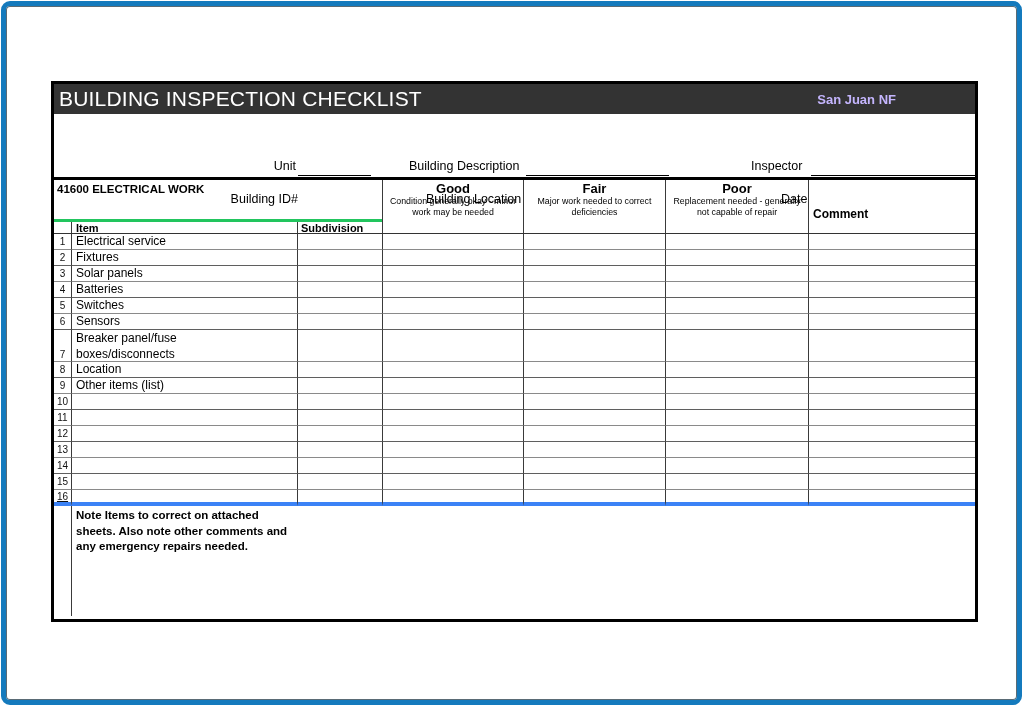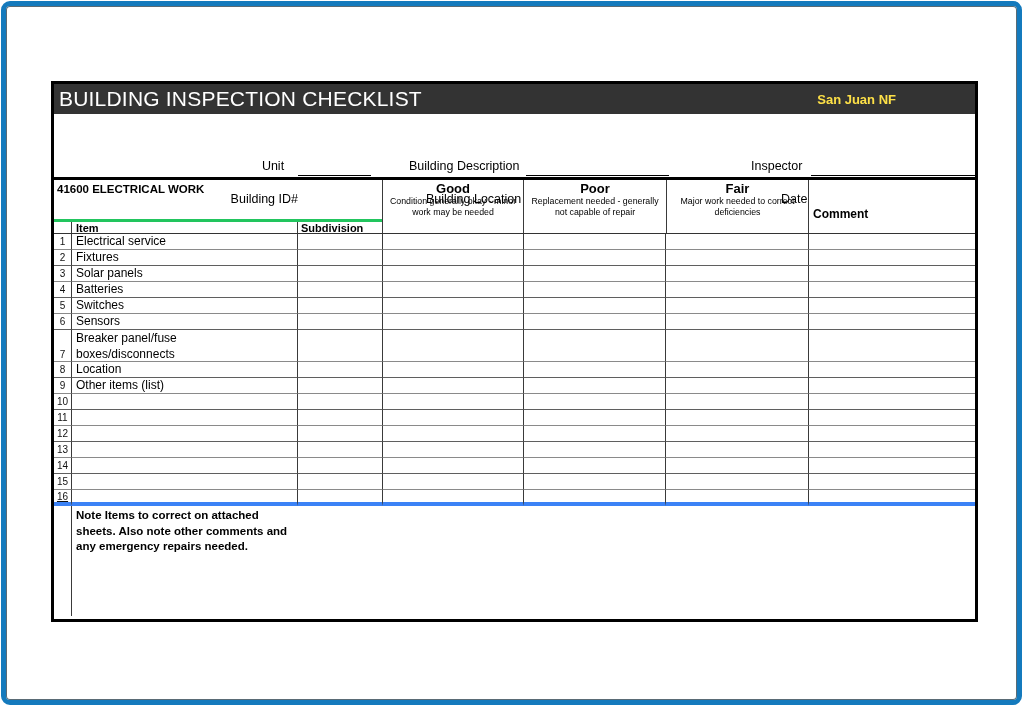--- a/index.html
+++ b/index.html
@@ -8,28 +8,28 @@
   .page-border { position:absolute; left:1px; top:1px; width:1021px; height:704px;
                  border:5px solid #147abd; border-radius:9px; background:#fff;
                  box-shadow: inset 0 0 0 1px #5a6b75; }
   .sheet { position:absolute; left:45px; top:75px; width:927px; height:541px;
            border:3px solid #000; background:#fff; }
 
   
   .titlebar { height:30px; background:#333333; display:flex; align-items:center; }
   .doc-title { color:#fff; font-weight:normal; font-size:21px; letter-spacing:0.2px;
                padding-left:5px; white-space:nowrap; }
-  .org-name { margin-left:auto; color:#fde047; font-weight:bold; font-size:13px;
+  .org-name { margin-left:auto; color:#c4b5fd; font-weight:bold; font-size:13px;
               padding-right:79px; white-space:nowrap; }
 
   
   .form-area { position:relative; height:66px; border-bottom:3px solid #000; font-size:12.5px; }
   .f-label { position:absolute; height:16px; line-height:16px; white-space:nowrap; }
   .f-line  { position:absolute; height:17px; border-bottom:1.4px solid #000; }
-  .lbl-unit { left:196px; width:46px; top:44px; text-align:center; }
+  .lbl-unit { left:196px; width:46px; top:44px; text-align:right; }
   .line-unit { left:244px; top:45px; width:73px; }
   .lbl-bdesc { left:355px; top:44px; }
   .line-bdesc { left:472px; top:45px; width:143px; }
   .lbl-insp { left:697px; top:44px; }
   .line-insp { left:757px; top:45px; width:164px; }
   .lbl-bid { left:150px; width:94px; top:77px; text-align:right; }
   .lbl-bloc { left:372px; top:77px; }
   .lbl-date { left:727px; top:77px; }
 
   
@@ -98,29 +98,29 @@
           <div class="sh-num"></div>
           <div class="sh-item">Item</div>
           <div class="sh-sub">Subdivision</div>
         </div>
       </div>
       <div class="rate-head w-good">
         <div class="col-label">Good</div>
         <div class="col-desc">Condition generally okay - minor
 work may be needed</div>
       </div>
+      <div class="rate-head w-fair">
+        <div class="col-label">Fair</div>
+        <div class="col-desc">Major work needed to correct
+deficiencies</div>
+      </div>
       <div class="rate-head w-poor">
         <div class="col-label">Poor</div>
         <div class="col-desc">Replacement needed - generally
 not capable of repair</div>
-      </div>
-      <div class="rate-head w-fair">
-        <div class="col-label">Fair</div>
-        <div class="col-desc">Major work needed to correct
-deficiencies</div>
       </div>
       <div class="comment-head">Comment</div>
     </div>
 
     <div class="rows" id="rows">
         <div class="row">
           <div class="cell c-num">1</div>
           <div class="cell c-item">Electrical service</div>
           <div class="cell c-sub"></div>
           <div class="cell c-good"></div>

